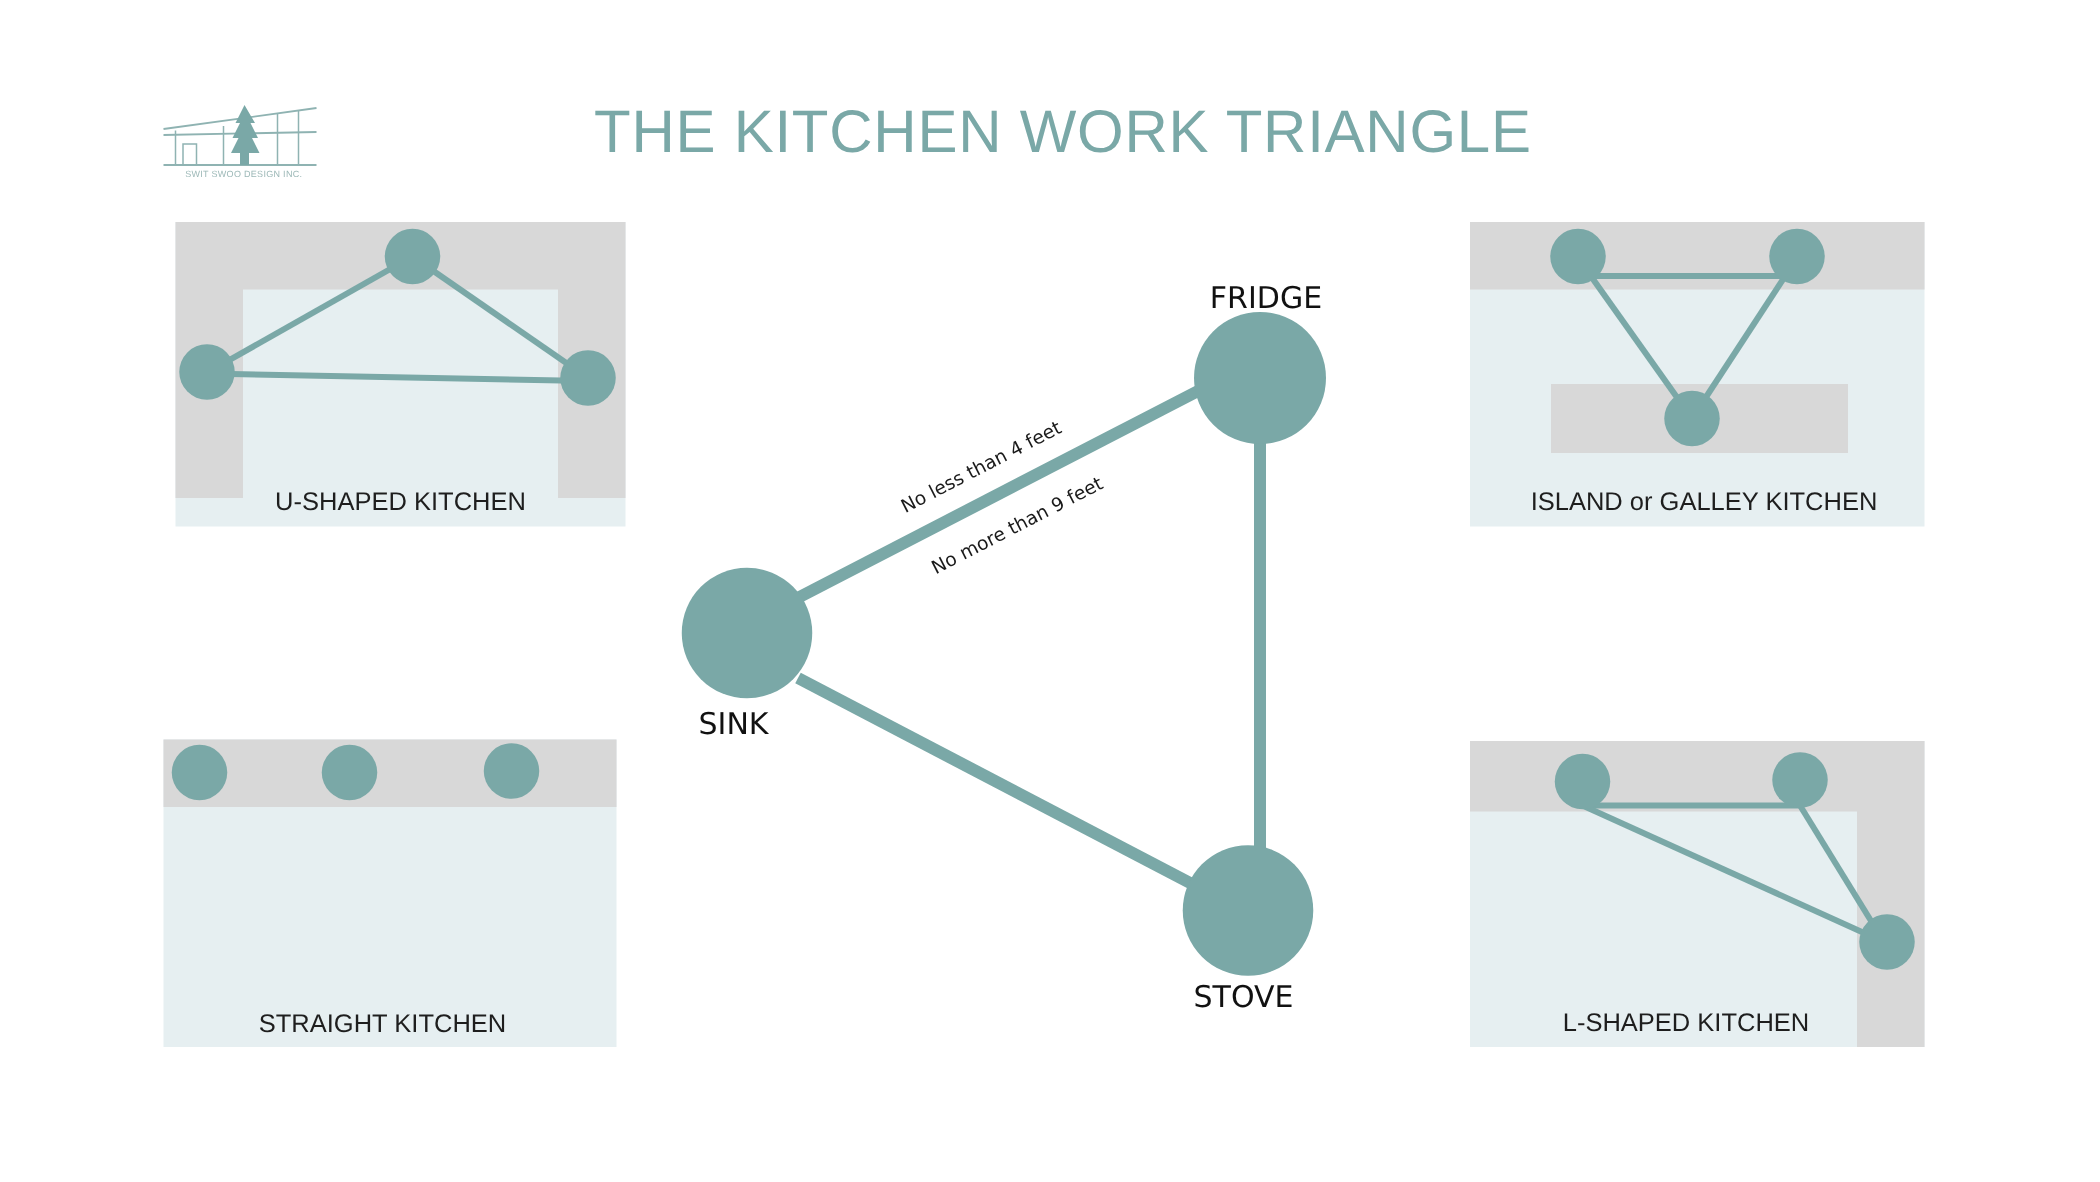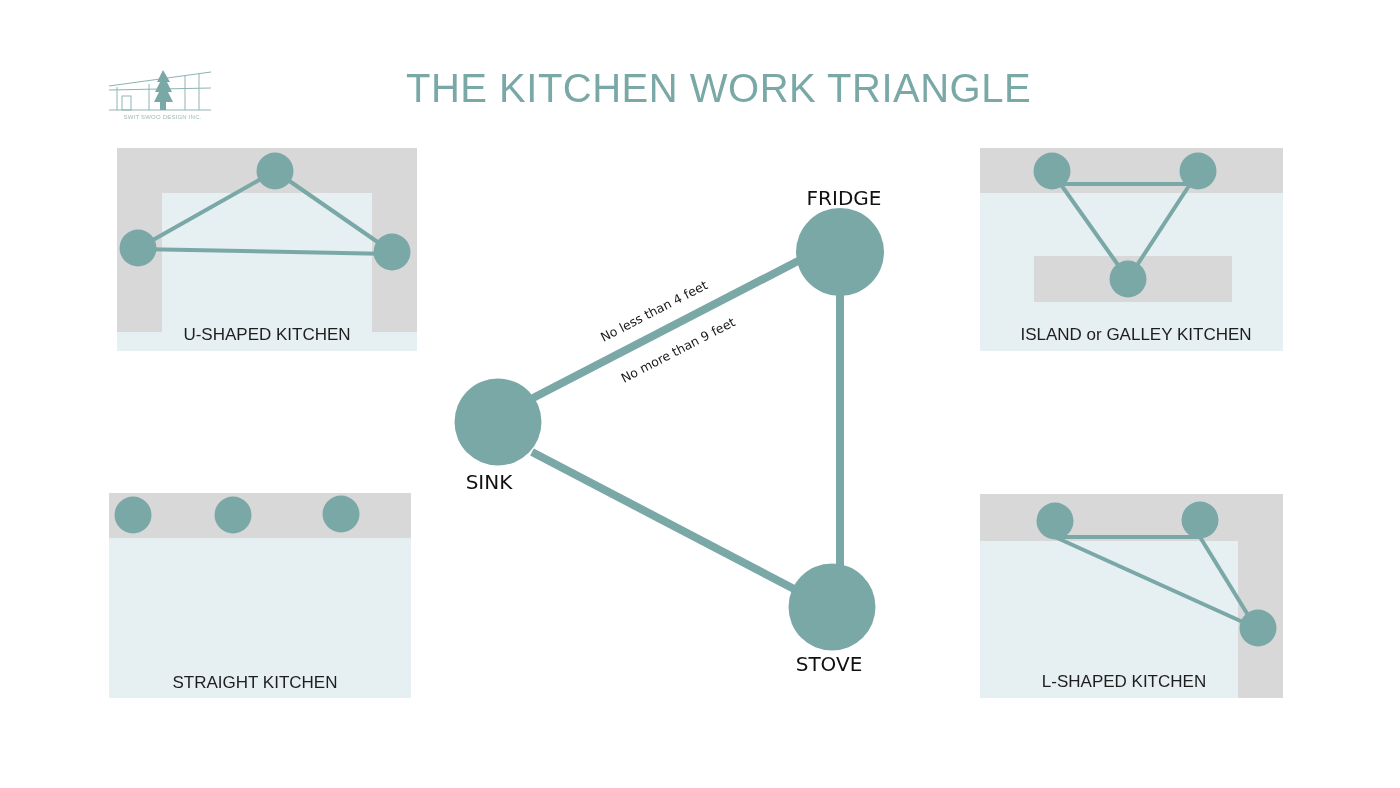--- a/index.html
+++ b/index.html
@@ -1,17 +1,17 @@
 <!DOCTYPE html>
 <html><head>
 <meta charset="utf-8">
 <style>
   html, body { margin: 0; padding: 0; background: #ffffff; }
   body { width: 1400px; height: 788px; position: relative; overflow: hidden; font-family: "DejaVu Sans", "Liberation Sans", sans-serif; }
-  .title { position: absolute; left: 406px; top: 66px; width: 620px; font-family: "Liberation Sans", "DejaVu Sans", sans-serif; font-size: 40px; color: #7aa8a7; letter-spacing: 0.5px; white-space: nowrap; }
+  .title { position: absolute; left: 396px; top: 66px; width: 620px; font-family: "Liberation Sans", "DejaVu Sans", sans-serif; font-size: 40px; color: #7aa8a7; letter-spacing: 0.5px; white-space: nowrap; }
   .logo { position: absolute; left: 105px; top: 66px; width: 115px; height: 60px; }
   .logo-text { position: absolute; left: 0; top: 48px; width: 115px; text-align: center; font-size: 6px; color: #9cb8b7; letter-spacing: 0.2px; font-family: "Liberation Sans", sans-serif; }
   svg.diagram { position: absolute; left: 0; top: 0; }
   .panel-label { font-family: "Liberation Sans", "DejaVu Sans", sans-serif; font-size: 17px; fill: #1e1e1e; }
   .node-label { font-family: "DejaVu Sans", "Liberation Sans", sans-serif; font-size: 20px; fill: #111111; }
   .edge-label { font-family: "DejaVu Sans", "Liberation Sans", sans-serif; font-size: 12.5px; fill: #1a1a1a; }
 </style>
 </head>
 <body>
 

